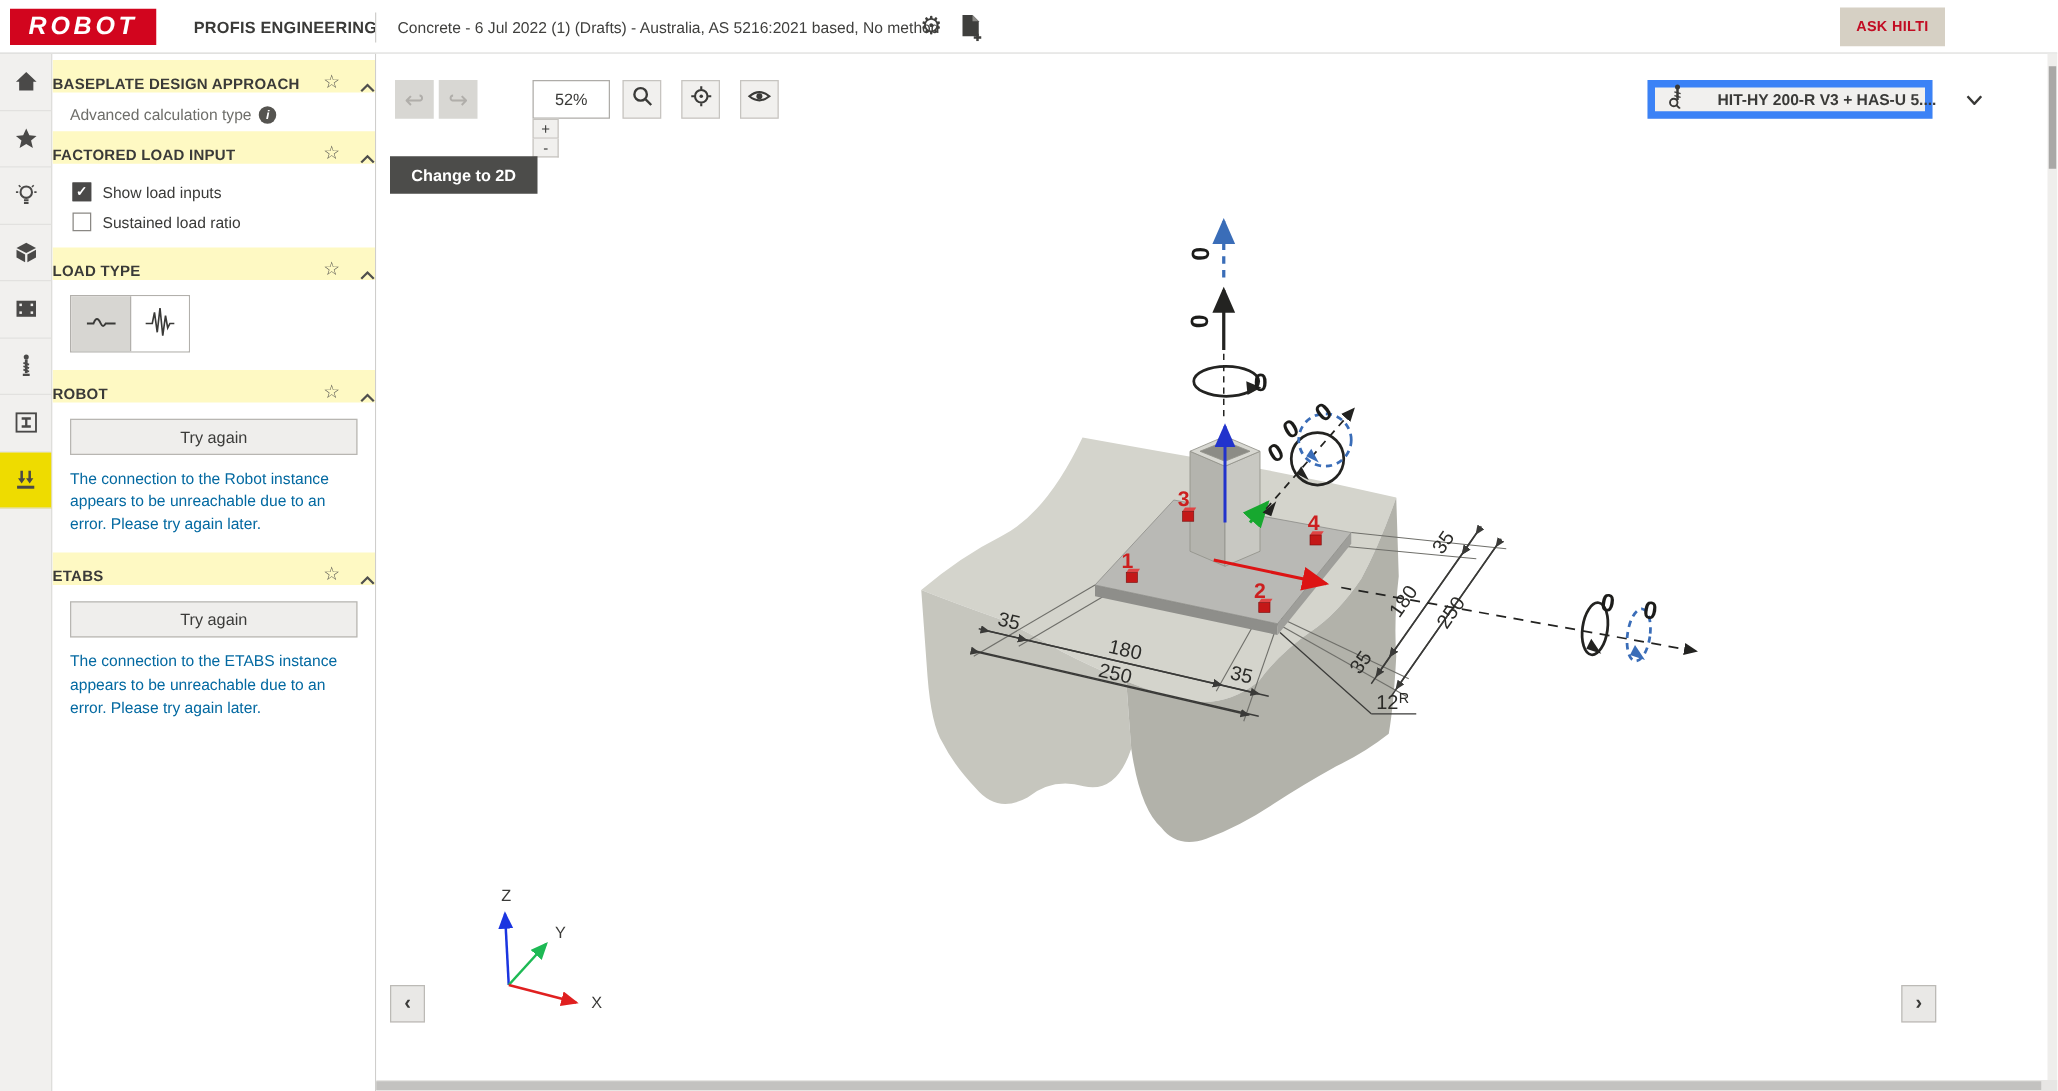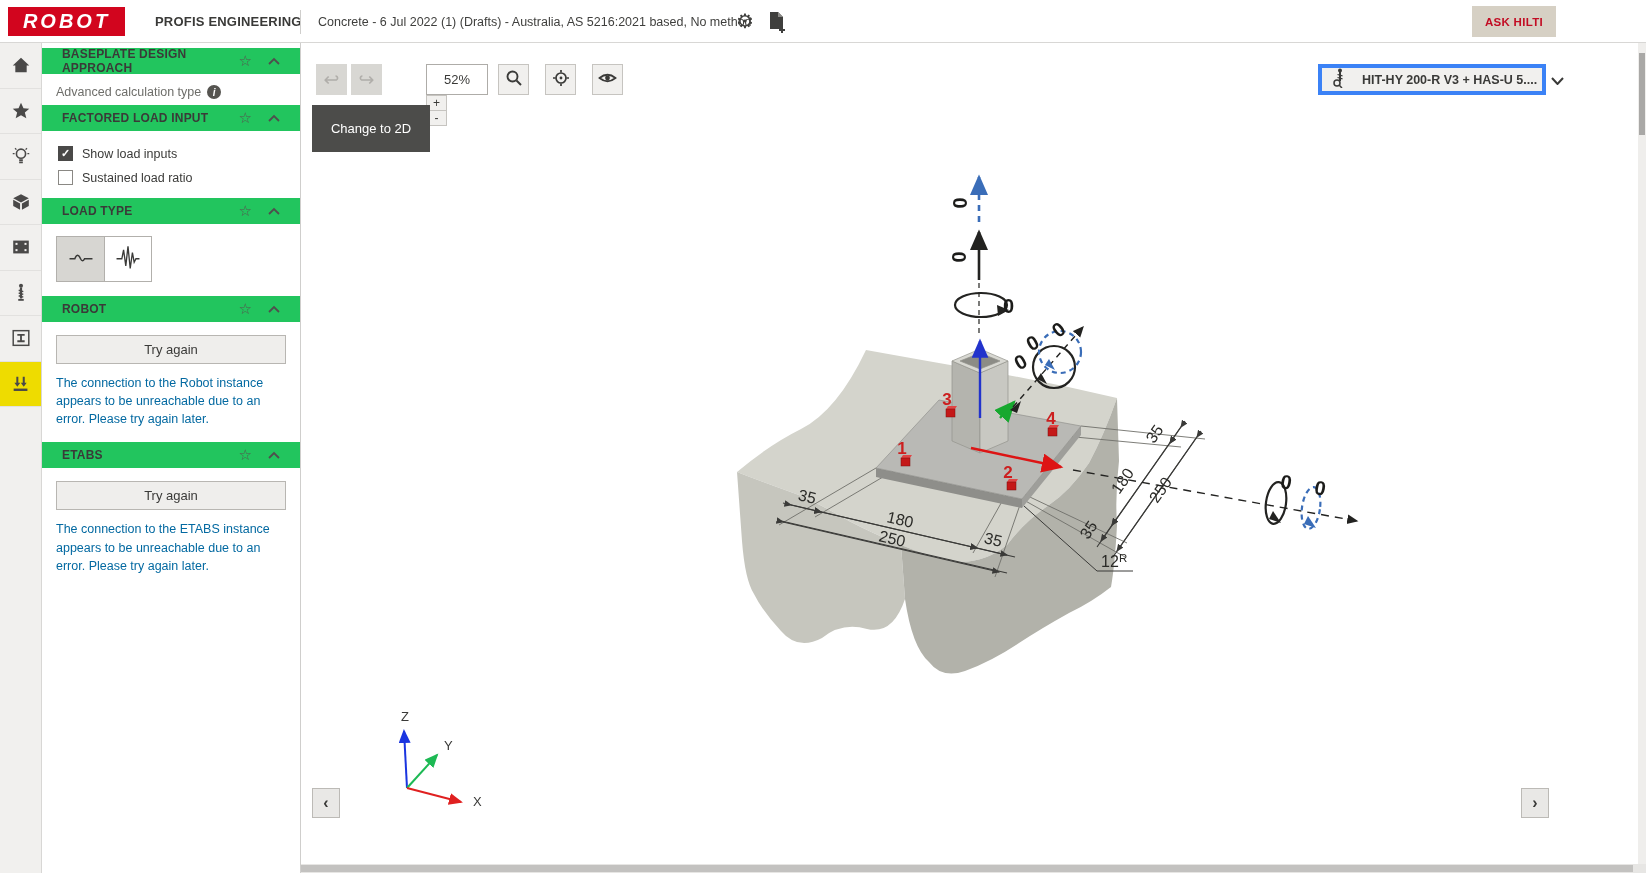--- a/index.html
+++ b/index.html
@@ -28,21 +28,21 @@
 
   
   .rail { width:42px; background:#f1f0ee; border-right:1px solid #d8d7d5; }
   .rail-item { height:45.5px; display:flex; align-items:center; justify-content:center;
                border-bottom:1px solid #e2e1df; cursor:pointer; }
   .rail-item.active { background:#eedc00; }
   .rail-item svg { display:block; }
 
   
   .sidebar { width:259px; background:#fff; border-right:1px solid #cfcecc; padding-top:5px; overflow:hidden; }
-  .sec-head { height:26px; background:#22c55e; display:flex; align-items:center; padding:0 20px; }
+  .sec-head { height:26px; background:#fef9c3; display:flex; align-items:flex-end; padding:0 0; }
   .sec-title { font-size:12px; font-weight:bold; color:#3a3a38; letter-spacing:.2px; flex:1; }
   .sec-star { font-size:15px; color:#55544f; margin-right:16px; cursor:pointer; }
   .sec-chev { cursor:pointer; display:flex; }
   .field-label { margin:11px 0 6px 14px; font-size:12.5px; color:#6e6e6a; display:flex; align-items:flex-start; gap:6px; }
   .info-i { width:14px; height:14px; border-radius:50%; background:#555450; color:#fff; font-size:10px;
             font-weight:bold; display:inline-flex; align-items:center; justify-content:center; font-style:italic; }
   .hl-wrap { margin:0 6px 12px 6px; background:#eedc00; padding:6px 8px; }
   .dropdown { height:27px; background:#eedc00; border:1px solid #97958c; display:flex; align-items:center;
               padding:0 9px; cursor:pointer; }
   .dd-value { font-size:13px; font-weight:bold; color:#2b2b28; flex:1; }
@@ -69,25 +69,25 @@
   .tbtn.disabled { background:#d8d7d3; color:#b0aeaa; font-size:19px; cursor:default; }
   .tbtn.light { background:#f1f0ee; border:1px solid #c6c4c0; }
   .zoomgrp { display:flex; margin:0 6px 0 40px;flex-direction:column; }
   .zoominput { width:62px; height:31px; border:1px solid #aeaca8; font-size:13px; color:#3a3a38;
                text-align:center; font-family:"Liberation Sans",sans-serif; background:#fff; }
   .zoomsteps { display:flex; flex-direction:column; }
   .zstep { width:21px; height:15.5px; background:#f1f0ee; border:1px solid #c6c4c0; font-size:12px;
            line-height:12px; color:#3a3a38; display:flex; align-items:center; justify-content:center; cursor:pointer; }
   .zstep + .zstep { border-top:none; }
   .gap8 { width:8px; }
-  .change2d { position:absolute; left:11px; top:62px; width:118px; height:47px; background:#4c4c4a;
-              color:#fff; font-weight:normal; font-size:13px; border:none; cursor:pointer;
+  .change2d { position:absolute; left:11px; top:82px; width:118px; height:30px; background:#4c4c4a;
+              color:#fff; font-weight:bold; font-size:13px; border:none; cursor:pointer;
               font-family:"Liberation Sans",sans-serif; }
   .anchorsel { position:absolute; left:1017px; top:21px; width:228px; height:31px; background:#f1f0ee;
-               border:4px solid #3b82f6; display:flex; align-items:center; padding:0 10px; gap:14px; cursor:pointer; }
+               border:6px solid #3b82f6; display:flex; align-items:center; padding:0 10px; gap:24px; cursor:pointer; }
   .anchorsel-val { flex:1; font-size:12.5px; font-weight:bold; color:#3a3a38; white-space:nowrap; }
   .legend { position:absolute; right:108px; top:672px; }
   .leg-row { display:flex; align-items:center; gap:8px; justify-content:flex-end; margin-bottom:12px; }
   .leg-label { font-size:12.5px; color:#3c3c3a; }
   .navbtn { position:absolute; width:28px; height:30px; background:#e9e8e6; border:1px solid #bcbab6;
             font-size:16px; font-weight:bold; color:#3a3a38; cursor:pointer; display:flex;
             align-items:center; justify-content:center; font-family:"Liberation Sans",sans-serif; }
   .nav-prev { left:11px; top:745px; }
   .nav-next { left:1220px; top:745px; }
   .hscroll { position:absolute; left:0; bottom:0; width:100%; height:9px; background:#e7e6e4; }

